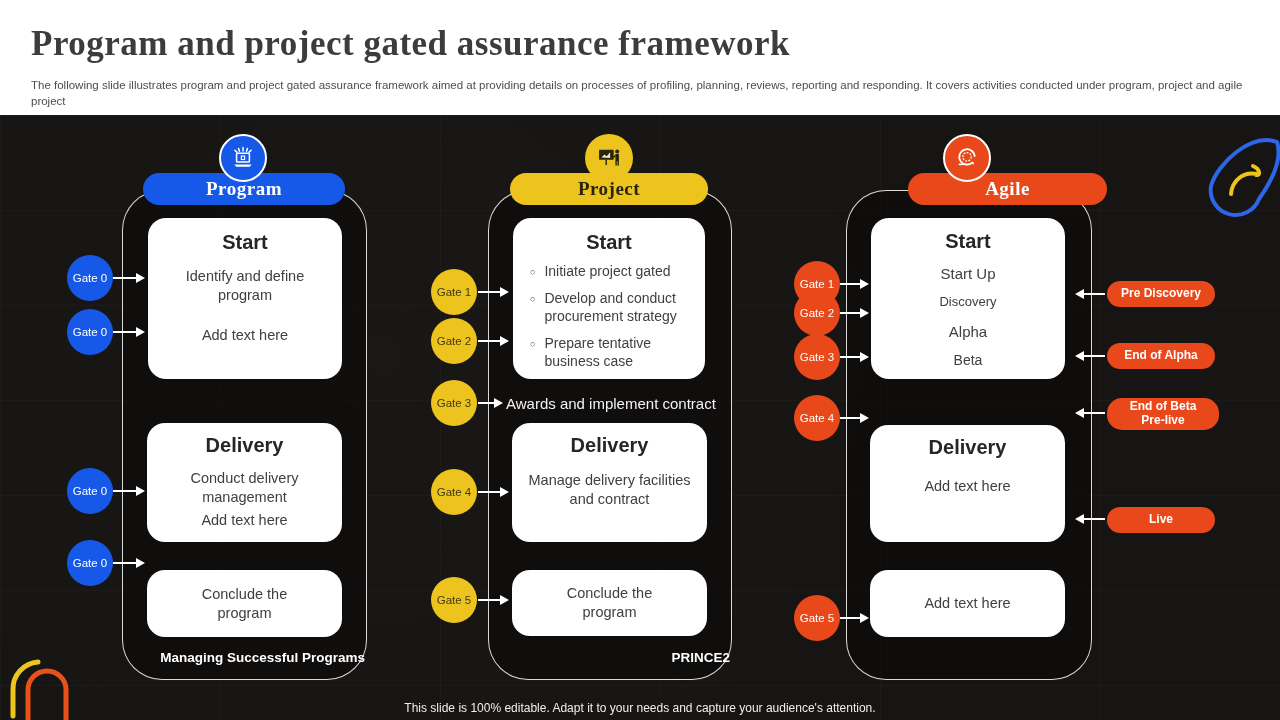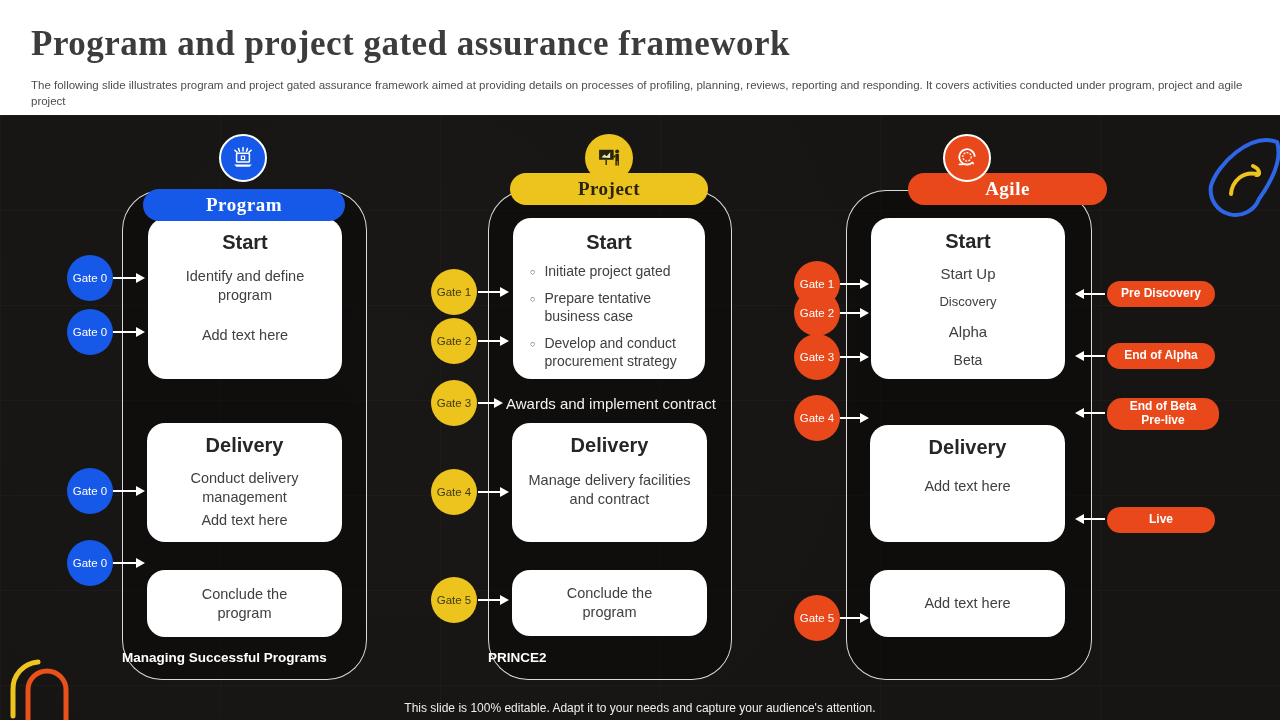--- a/index.html
+++ b/index.html
@@ -52,36 +52,36 @@
   .arr{position:absolute;height:2px;background:#ffffff;z-index:7;}
   .arr.r::after{content:"";position:absolute;right:-8px;top:-4px;border:5px solid transparent;
        border-left:9px solid #ffffff;}
   .arr.l::before{content:"";position:absolute;left:-8px;top:-4px;border:5px solid transparent;
        border-right:9px solid #ffffff;}
   
   .milestone{position:absolute;background:#e8481a;color:#ffffff;border-radius:15px;display:flex;
        align-items:center;justify-content:center;font-weight:bold;font-size:12px;line-height:1.15;
        text-align:center;z-index:4;padding:0 4px;box-sizing:border-box;}
   
-  .bottom-label{position:absolute;color:#ffffff;font-weight:bold;font-size:13.5px;text-align:left;z-index:3;}
+  .bottom-label{position:absolute;color:#ffffff;font-weight:bold;font-size:13.5px;text-align:right;z-index:3;}
   
   .float-text{position:absolute;color:#f2f2f2;font-size:15px;z-index:3;white-space:nowrap;}
   .decor{position:absolute;z-index:2;}
 </style>
 </head>
 <body>
 
 <div class="dark-area"></div>
 <div class="top-band"></div>
 <div class="page-title">Program and project gated assurance framework</div>
 <div class="page-subtitle">The following slide illustrates program and project gated assurance framework aimed at providing details on processes of profiling, planning, reviews, reporting and responding. It covers activities conducted under program, project and agile project</div>
 <div class="footer-note">This slide is 100% editable. Adapt it to your needs and capture your audience's attention.</div>
 
 <div class="col" style="left:122px;top:190px;width:243px;height:488px;"></div>
-<div class="pill blue-bg" style="left:143px;top:173px;width:202px;margin-top:16px;">
+<div class="pill blue-bg" style="left:143px;top:173px;width:202px;">
   <span>Program</span>
 </div>
 <div class="icon-circle blue-bg ring" style="left:219px;top:134px;">
   <svg width="28" height="28" viewBox="0 0 24 24" fill="none" stroke="#ffffff" stroke-width="1.3" stroke-linecap="round">
     <rect x="6.5" y="8" width="11" height="7.5" rx="0.8"></rect>
     <path d="M4.5 17.5 h15 l-1.8 2 h-11.4 Z" fill="#ffffff" stroke="none"></path>
     <rect x="10.6" y="10.3" width="2.8" height="3" stroke-width="1"></rect>
     <path d="M9 6.2 L8.2 3.8 M12 6 V3 M15 6.2 L15.8 3.8 M6.8 7 L5 5.4 M17.2 7 L19 5.4"></path>
   </svg>
 </div>
@@ -137,24 +137,24 @@
     <rect x="19.3" y="14.5" width="1.2" height="4"></rect>
   </svg>
 </div>
 
 <div class="wbox" style="left:513px;top:218px;width:192px;height:161px;padding:12px 12px 0;">
   <div class="wbox-title">Start</div>
   <div class="bullet-row">
       <span class="wbox-text">Initiate  project gated</span>
     </div>
   <div class="bullet-row">
-      <span class="wbox-text">Prepare tentative business case</span>
+      <span class="wbox-text">Develop and conduct procurement strategy</span>
     </div>
   <div class="bullet-row">
-      <span class="wbox-text">Develop and conduct procurement strategy</span>
+      <span class="wbox-text">Prepare tentative business case</span>
     </div>
 </div>
 
 <div class="float-text" style="left:506px;top:395px;">Awards and implement contract</div>
 
 <div class="wbox" style="left:512px;top:423px;width:195px;height:119px;padding:10px 14px 0;">
   <div class="wbox-title">Delivery</div>
   <div class="wbox-text" style="margin-top:14px;">Manage delivery facilities and contract</div>
 </div>
 

